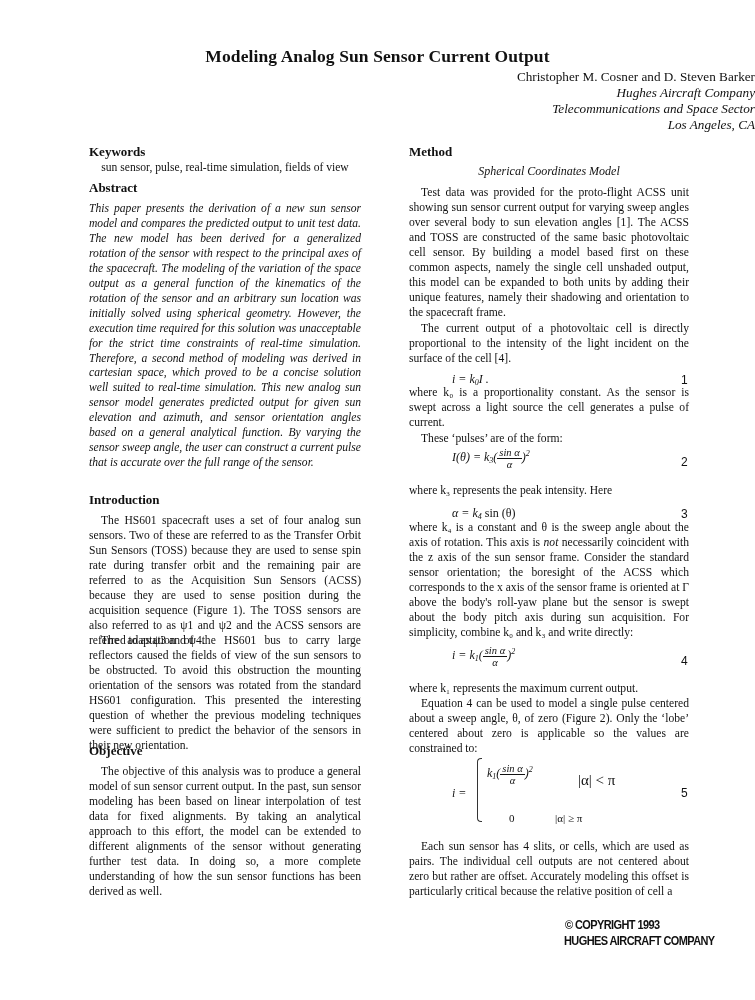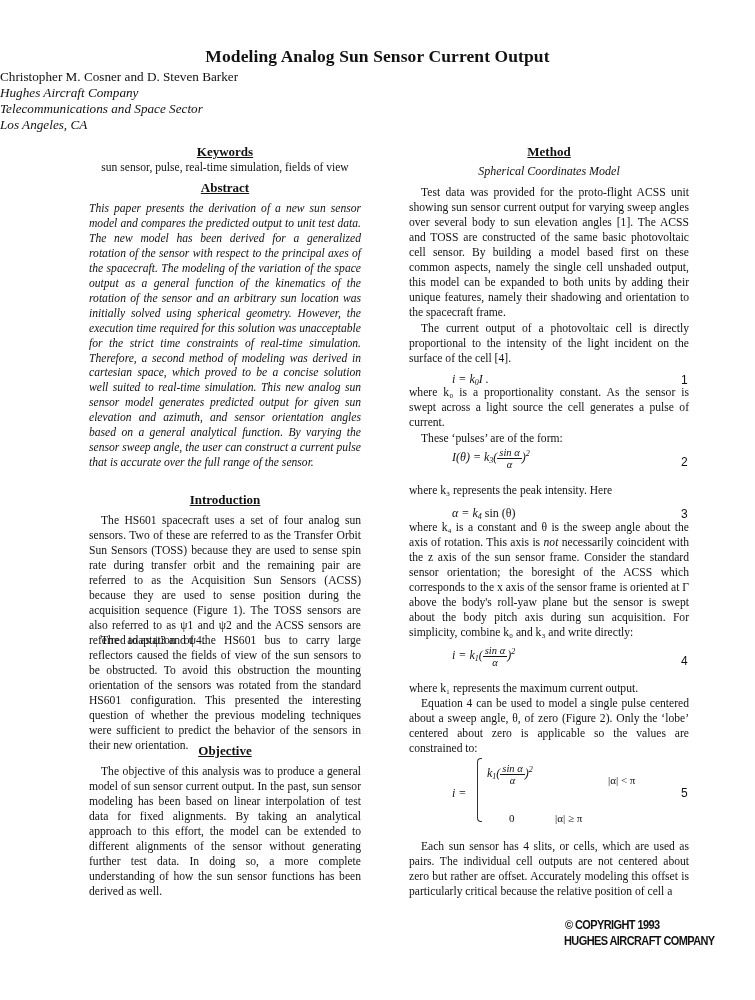--- a/index.html
+++ b/index.html
@@ -1,27 +1,27 @@
 <!DOCTYPE html>
 <html><head>
 <meta charset="utf-8">
 <style>
   html, body { margin: 0; padding: 0; background: #ffffff; }
   body { width: 755px; height: 1000px; position: relative; overflow: hidden;
          font-family: "Liberation Serif", "DejaVu Serif", serif; color: #111; }
   .page { position: absolute; left: 0; top: 0; width: 755px; height: 1000px; }
   .title { position: absolute; left: 0; width: 755px; top: 46px; text-align: center;
            font-size: 17.5px; font-weight: bold; letter-spacing: 0.1px; }
-  .hdr-line { position: absolute; left: 0; width: 755px; text-align: left; font-size: 13.2px; }
+  .hdr-line { position: absolute; left: 0; width: 755px; text-align: right; font-size: 13.2px; }
   .hdr-line.it { font-style: italic; }
   .col { position: absolute; width: 272px; font-size: 11.6px; line-height: 14.95px; }
   .col-left { left: 89px; }
   .col-right { left: 409px; width: 280px; }
   .abs { position: absolute; }
-  .sec-head { position: absolute; text-align: center; font-weight: bold; font-size: 13px; text-decoration: underline; }
+  .sec-head { position: absolute; font-weight: bold; font-size: 13px; }
   .sub-head { position: absolute; text-align: center; font-style: italic; font-size: 12px; }
   .para { position: absolute; text-align: justify; text-align-last: left; }
   .para.italic { font-style: italic; }
   .indent { text-indent: 12px; }
   .eq { position: absolute; font-style: italic; font-size: 12px; }
   .eqnum { position: absolute; font-family: "Liberation Sans", sans-serif; font-size: 12px; }
   .frac { display: inline-block; vertical-align: middle; text-align: center; font-size: 10.5px; line-height: 11px; }
   .frac .num { display: block; border-bottom: 1px solid #111; padding: 0 2px; text-align: right; }
   .frac .den { display: block; padding: 0 2px; }
   .brace { position: absolute; border-left: 1px solid #333; border-top: 1px solid #333; border-bottom: 1px solid #333; width: 4px; border-radius: 4px 0 0 4px; }
@@ -91,21 +91,21 @@
 
     <div class="para" style="top:682px;left:0;width:280px;">where k₁ represents the maximum current output.</div>
     <div class="para indent" style="top:697px;left:0;width:280px;">Equation 4 can be used to model a single pulse centered about a sweep angle, θ, of zero (Figure 2). Only the ‘lobe’ centered about zero is applicable so the values are constrained to:</div>
 
     <div>
       <div class="eq" style="top:786px;left:43px;">i =</div>
       <div class="brace" style="top:758px;left:68px;height:62px;"></div>
       <div class="eq" style="top:763px;left:78px;">
         <span>k</span><sub>1</sub>(<span class="frac"><span class="num">sin α</span><span class="den">α</span></span>)<sup>2</sup>
       </div>
-      <div class="eq" style="top:773px;left:162px;font-style:normal;font-size:11px;padding-left:37px;">|α| &lt; π</div>
+      <div class="eq" style="top:773px;left:132px;font-style:normal;font-size:15px;padding-left:37px;">|α| &lt; π</div>
       <div class="eq" style="top:811px;left:100px;font-style:normal;font-size:11px;">0</div>
       <div class="eq" style="top:811px;left:146px;font-style:normal;font-size:11px;">|α| ≥ π</div>
       <div class="eqnum" style="top:786px;left:272px;">5</div>
     </div>
 
     <div class="para indent" style="top:840px;left:0;width:280px;">Each sun sensor has 4 slits, or cells, which are used as pairs. The individual cell outputs are not centered about zero but rather are offset. Accurately modeling this offset is particularly critical because the relative position of cell a</div>
   </div>
 
   <div class="copyright" style="top:917px;left:565px;">© COPYRIGHT 1993</div>
   <div class="copyright" style="top:933px;left:564px;">HUGHES AIRCRAFT COMPANY</div>

